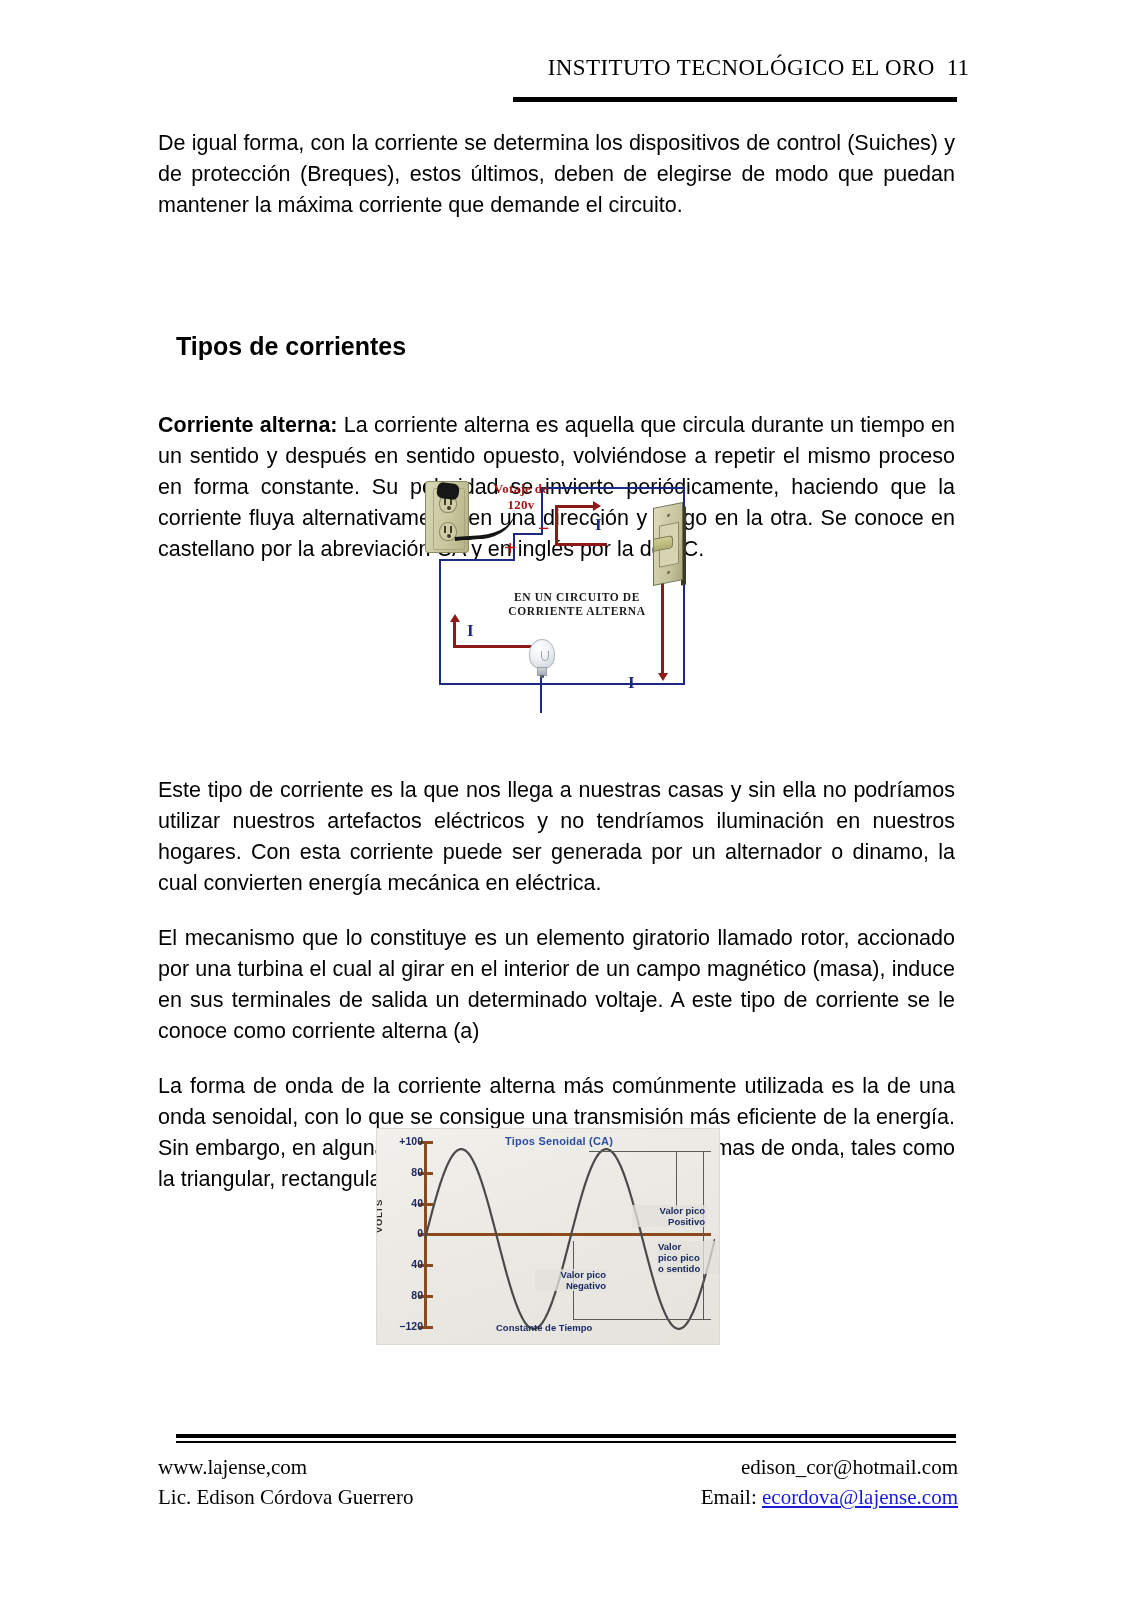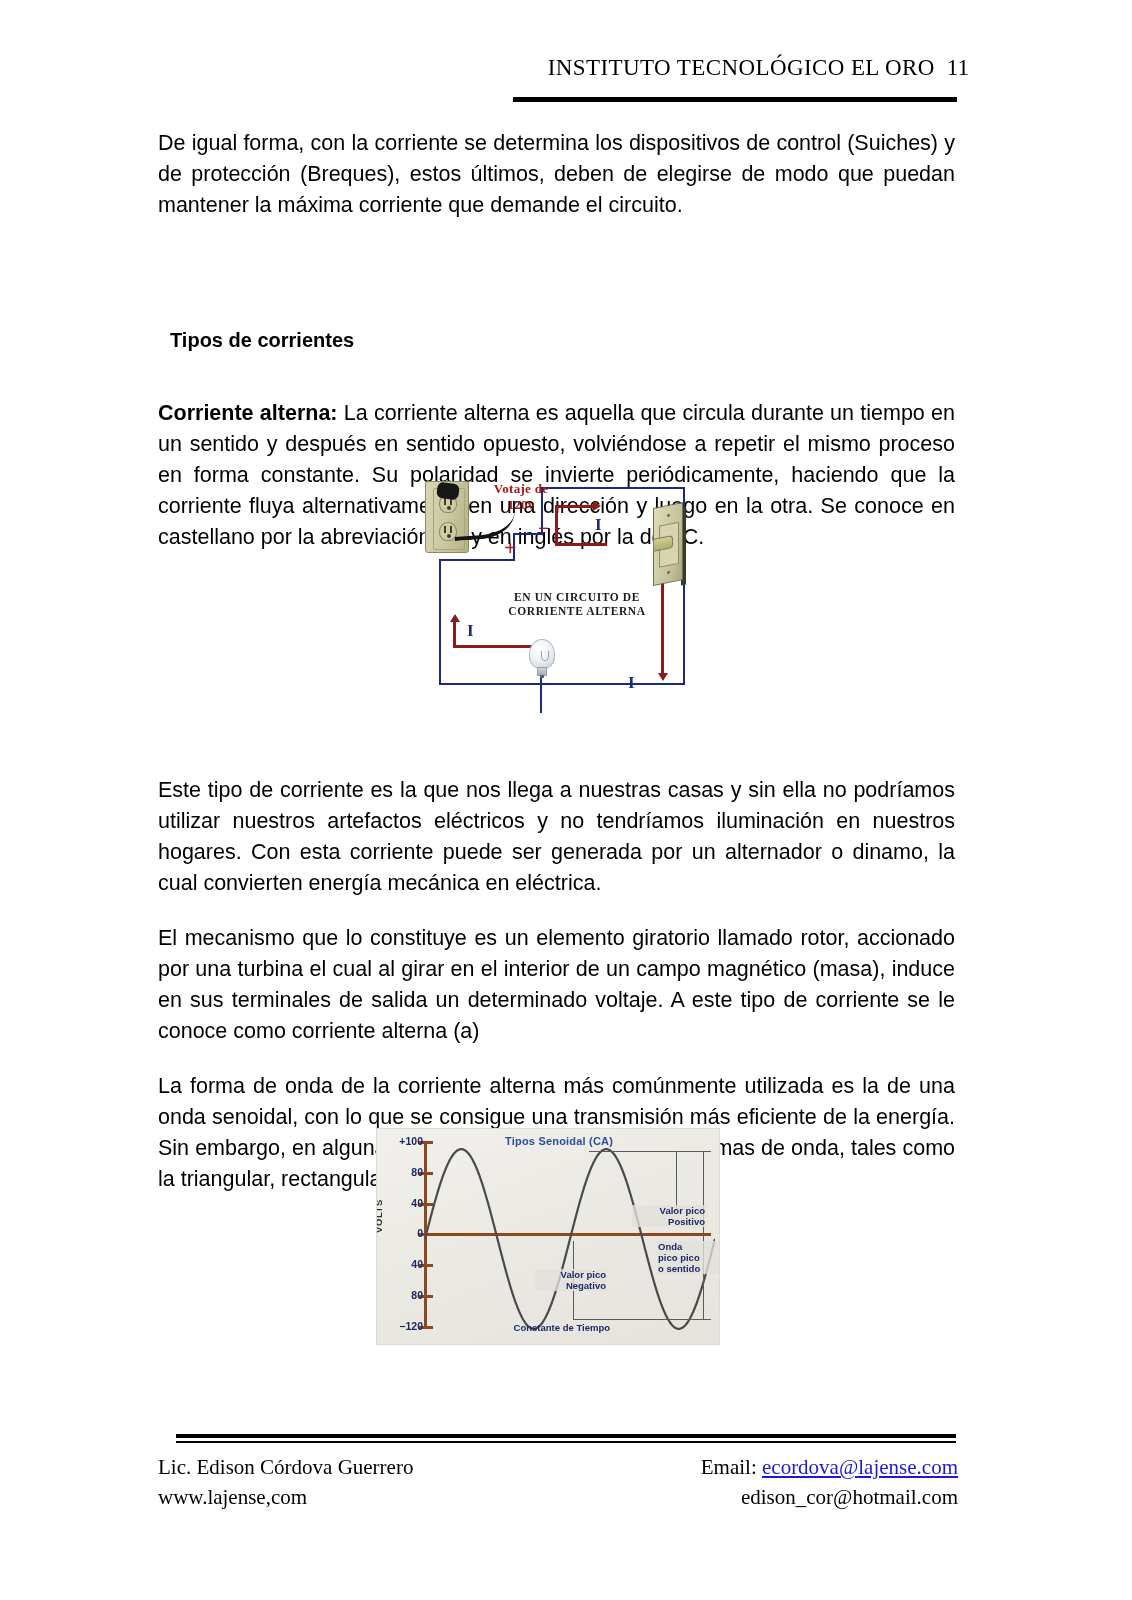--- a/index.html
+++ b/index.html
@@ -53,22 +53,22 @@
     text-justify:inter-word;
     color:#000;
   }
   p.para.last-line-left { text-align-last:left; }
 
   .gap-lg { height:92px; }
   .gap-md { height:30px; }
   .gap-sm { height:24px; }
 
   h2.section-head {
-    margin:12px;
-    font-size:20px;
+    margin:18px;
+    font-size:25px;
     font-weight:bold;
     line-height:31px;
   }
   .lead-bold { font-weight:bold; }
 
   
   .figure-circuit {
     position:absolute;
     left:425px; top:473px;
     width:260px; height:250px;
@@ -270,21 +270,21 @@
   .ann {
     position:absolute;
     font-size:9.5px; font-weight:bold; color:#1c2a63;
     line-height:11px; text-align:right;
     background:rgba(226,224,219,0.78);
     padding:0 1px;
   }
   .ann-pos { left:255px; top:76px; width:74px; }
   .ann-pp  { left:280px; top:112px; width:68px; text-align:left; }
   .ann-neg { left:158px; top:140px; width:72px; }
-  .ann-time{ left:118px; top:193px; width:116px; color:#1c2a63; background:none; text-align:right; }
+  .ann-time{ left:118px; top:193px; width:116px; color:#1c2a63; background:none; text-align:left; }
   .measure { position:absolute; background:#5a5a5a; }
 
   
   .footer-rule-thick {
     position:absolute; left:176px; top:1434px; width:780px; height:4px; background:#000;
   }
   .footer-rule-thin {
     position:absolute; left:176px; top:1441px; width:780px; height:2px; background:#000;
   }
   .footer {
@@ -446,43 +446,43 @@
     <div class="measure" style="left:196px; top:112px; width:1px; height:78px;"></div>
     <div class="measure" style="left:212px; top:22px; width:122px; height:1px;"></div>
     <div class="measure" style="left:196px; top:190px; width:138px; height:1px;"></div>
 
     <div class="ann ann-pos">
       <div>Valor pico</div>
       <div>Positivo</div>
     </div>
 
     <div class="ann ann-pp">
-      <div>Onda</div>
+      <div>Valor</div>
       <div>pico pico</div>
       <div>o sentido</div>
     </div>
 
     <div class="ann ann-neg">
       <div>Valor pico</div>
       <div>Negativo</div>
     </div>
 
     <div class="ann ann-time">Constante de Tiempo</div>
   </div>
 
   <div class="footer-rule-thick"></div>
   <div class="footer-rule-thin"></div>
 
   <div class="footer">
+    <div class="footer-row">
+      <div class="footer-left">www.lajense,com</div>
+      <div class="footer-right">edison_cor@hotmail.com</div>
+    </div>
     <div class="footer-row">
       <div class="footer-left">Lic. Edison Córdova Guerrero</div>
       <div class="footer-right">
         <span>Email:</span>
         <span class="mail-link">ecordova@lajense.com</span>
       </div>
     </div>
-    <div class="footer-row">
-      <div class="footer-left">www.lajense,com</div>
-      <div class="footer-right">edison_cor@hotmail.com</div>
-    </div>
   </div>
 
 </div>
 
 </body></html>

